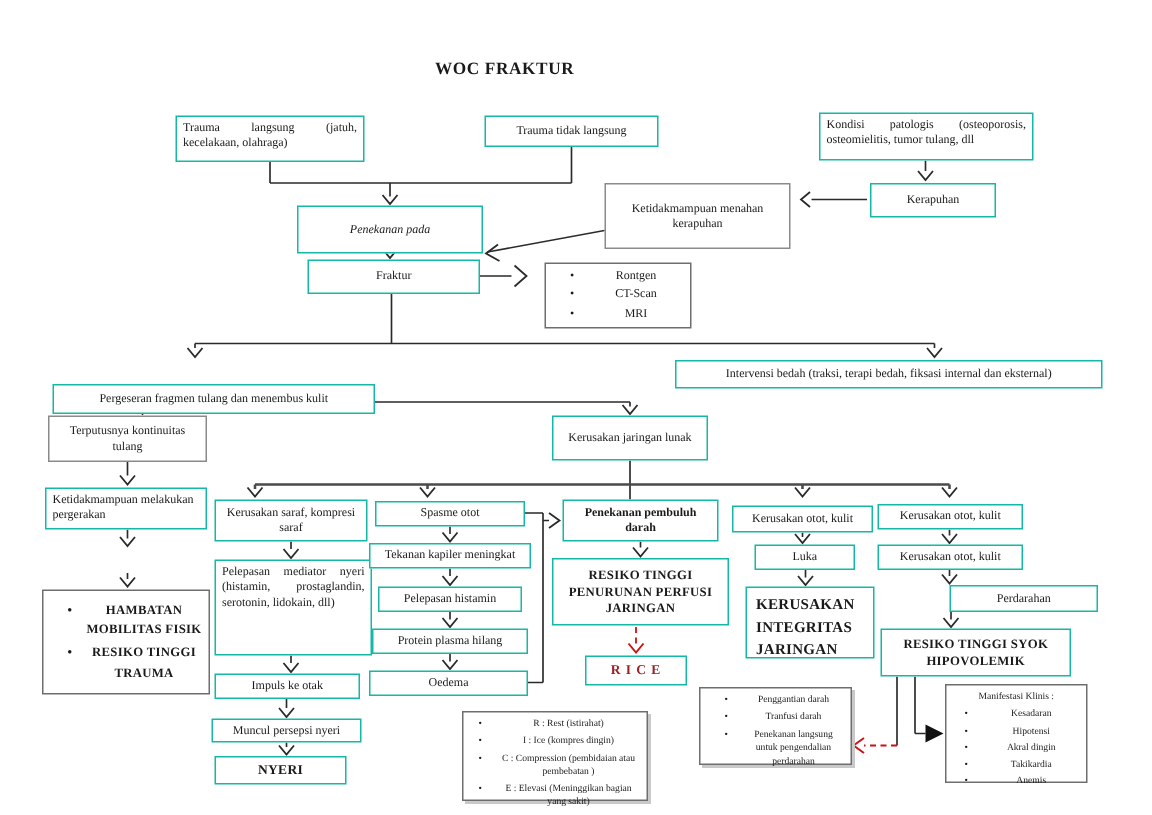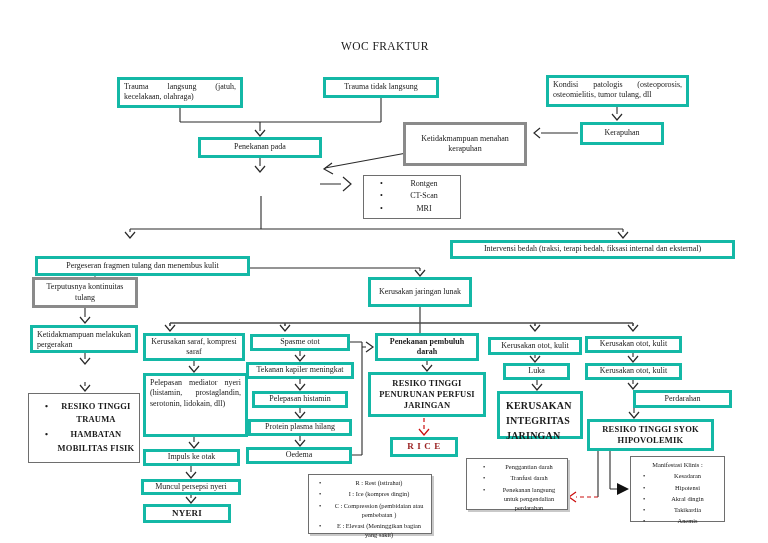--- a/index.html
+++ b/index.html
@@ -1,26 +1,26 @@
 <!DOCTYPE html>
 <html><head>
 <meta charset="utf-8">
 <style>
   html,body{margin:0;padding:0;background:#ffffff;}
   #canvas{position:relative;width:768px;height:543px;background:#ffffff;overflow:hidden;
           font-family:"Liberation Serif", serif;color:#1a1a1a;}
   #wires{position:absolute;left:0;top:0;}
-  .nd{position:absolute;border:3px solid #14b8a6;background:#fff;box-sizing:border-box;
+  .nd{position:absolute;border:1px solid #14b8a6;background:#fff;box-sizing:border-box;
       font-size:8px;line-height:1.3;display:flex;align-items:center;justify-content:center;
       text-align:center;padding:1px 3px;}
   .just{display:block;text-align:justify;padding:2px 4px;}
   .leftal{display:block;text-align:left;padding:2px 4px;}
   .bold{font-weight:bold;letter-spacing:.2px;}
-  .title{position:absolute;border:none;background:transparent;font-weight:normal;
-         font-size:11.5px;text-align:center;letter-spacing:.4px;}
+  .title{position:absolute;border:none;background:transparent;font-weight:bold;
+         font-size:11.5px;text-align:left;letter-spacing:.4px;}
   .listbox{position:absolute;border:1px solid #6e6e6e;background:#fff;box-sizing:border-box;
            font-size:8px;line-height:1.3;padding:3px 4px 2px 4px;}
   .listbox ul{margin:0;padding:0 0 0 16px;list-style:none;}
   .listbox li{position:relative;padding:0 0 0 8px;margin:0 0 2px 0;text-align:center;}
   .listbox li::before{content:"\2022";position:absolute;left:-4px;top:0;}
   .sm{font-size:6.4px;line-height:1.45;}
   .shadow{box-shadow:2px 2px 0 #c9c9c9;}
   .ricebox{font-weight:bold;font-size:9px;letter-spacing:3.5px;padding-left:6px;}
   .cap{display:block;text-align:center;margin:0 0 2px 0;}
 </style>
@@ -89,41 +89,42 @@
       M576,492 L569,497 L576,502"></path>
   </svg>
 
   <div class="title" style="left:290px;top:40px;width:190px;">WOC FRAKTUR</div>
 
   <div class="nd just" style="left:117px;top:77px;width:126px;height:31px;">Trauma langsung (jatuh, kecelakaan, olahraga)</div>
   <div class="nd" style="left:323px;top:77px;width:116px;height:21px;">Trauma tidak langsung</div>
   <div class="nd just" style="left:546px;top:75px;width:143px;height:32px;">Kondisi patologis (osteoporosis, osteomielitis, tumor tulang, dll</div>
   <div class="nd" style="left:403px;top:122px;width:124px;height:44px;border-color:#8a8a8a;">Ketidakmampuan menahan kerapuhan</div>
   <div class="nd" style="left:580px;top:122px;width:84px;height:23px;">Kerapuhan</div>
-  <div class="nd" style="left:198px;top:137px;width:124px;height:21px;">Penekanan pada</div>
+  <div class="nd" style="left:198px;top:137px;width:124px;height:32px;font-style:italic;">Penekanan pada</div>
+  <div class="nd" style="left:205px;top:173px;width:115px;height:23px;">Fraktur</div>
 
   <div class="listbox" style="left:363px;top:175px;width:98px;height:44px;">
     <ul>
       <li>Rontgen</li>
       <li>CT-Scan</li>
       <li>MRI</li>
     </ul>
   </div>
 
   <div class="nd" style="left:35px;top:240px;width:215px;height:20px;margin-top:16px;">Pergeseran fragmen tulang dan menembus kulit</div>
   <div class="nd" style="left:450px;top:240px;width:285px;height:19px;">Intervensi bedah (traksi, terapi bedah, fiksasi internal dan eksternal)</div>
   <div class="nd" style="left:32px;top:277px;width:106px;height:31px;border-color:#8a8a8a;">Terputusnya kontinuitas tulang</div>
   <div class="nd" style="left:368px;top:277px;width:104px;height:30px;">Kerusakan jaringan lunak</div>
 
   <div class="nd leftal" style="left:30px;top:325px;width:108px;height:28px;">Ketidakmampuan melakukan pergerakan</div>
   <div class="nd" style="left:30px;top:365px;width:108px;height:17px;margin-top:31px;">Gangguan fungsi</div>
   <div class="listbox bold" style="left:28px;top:393px;width:112px;height:70px;font-size:8.5px;line-height:1.55;padding-top:6px;">
     <ul>
+      <li>HAMBATAN MOBILITAS FISIK</li>
       <li>RESIKO TINGGI TRAUMA</li>
-      <li>HAMBATAN MOBILITAS FISIK</li>
     </ul>
   </div>
 
   <div class="nd" style="left:143px;top:333px;width:102px;height:28px;">Kerusakan saraf, kompresi saraf</div>
   <div class="nd just" style="left:143px;top:373px;width:105px;height:64px;">Pelepasan mediator nyeri (histamin, prostaglandin, serotonin, lidokain, dll)</div>
   <div class="nd" style="left:143px;top:449px;width:97px;height:17px;">Impuls ke otak</div>
   <div class="nd" style="left:141px;top:479px;width:100px;height:16px;">Muncul persepsi nyeri</div>
   <div class="nd bold" style="left:143px;top:504px;width:88px;height:19px;font-size:9px;">NYERI</div>
 
   <div class="nd" style="left:250px;top:334px;width:100px;height:17px;">Spasme otot</div>

